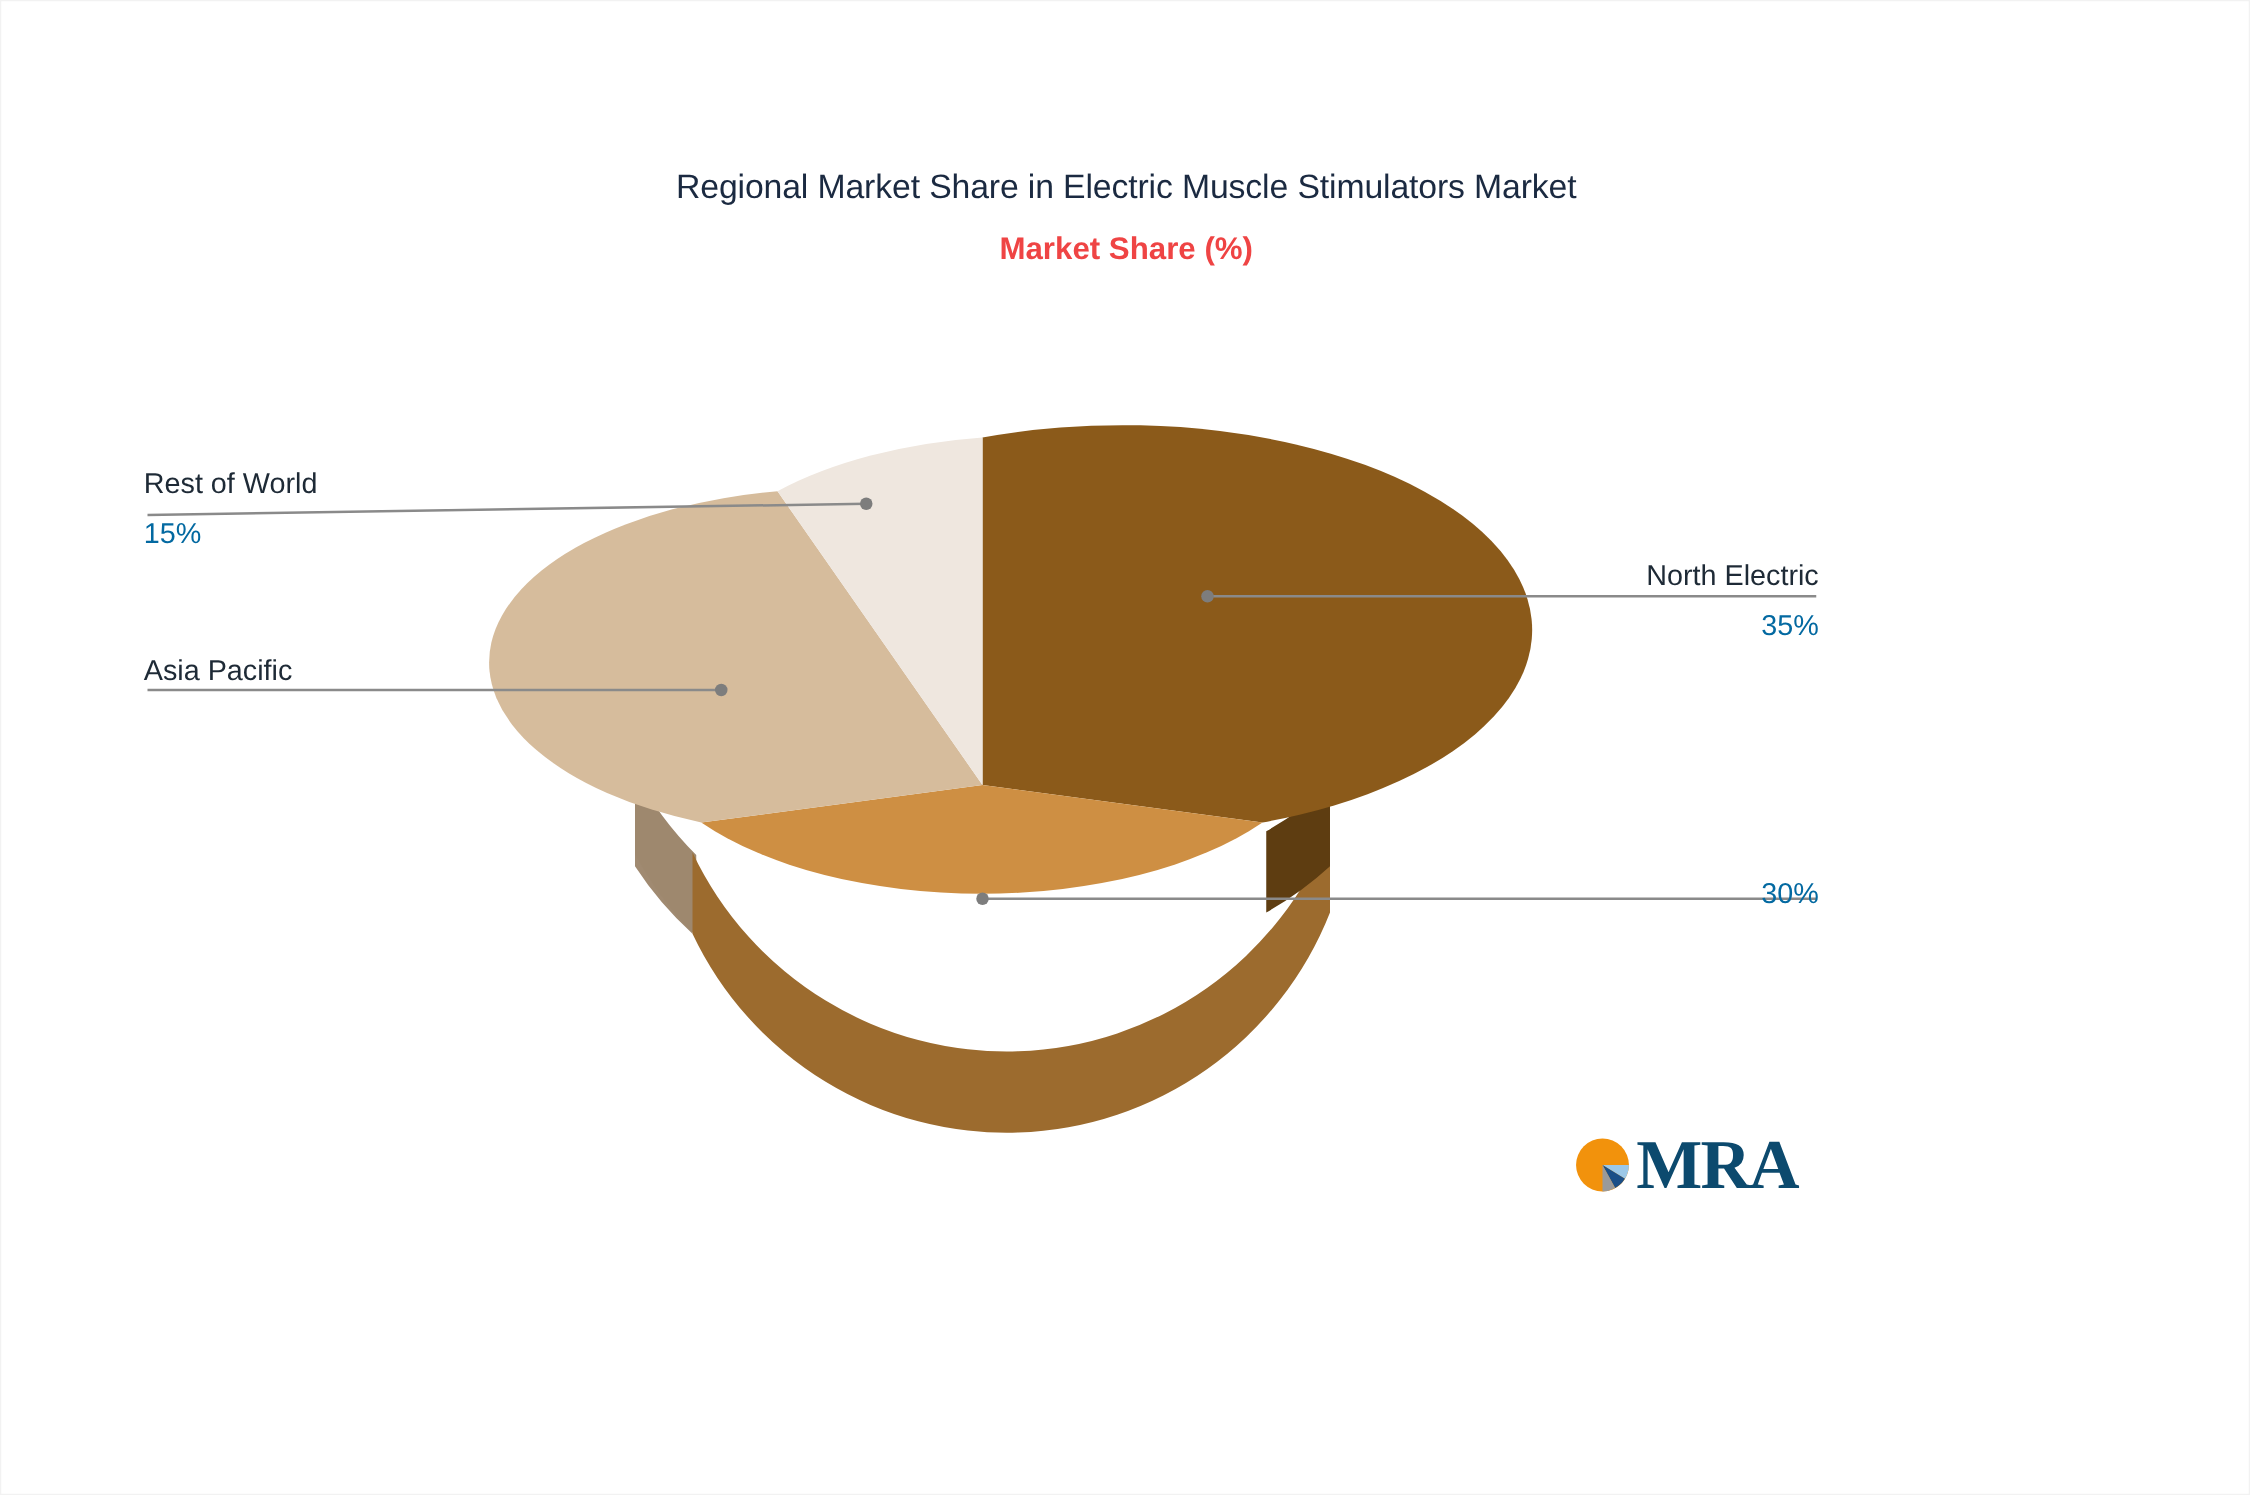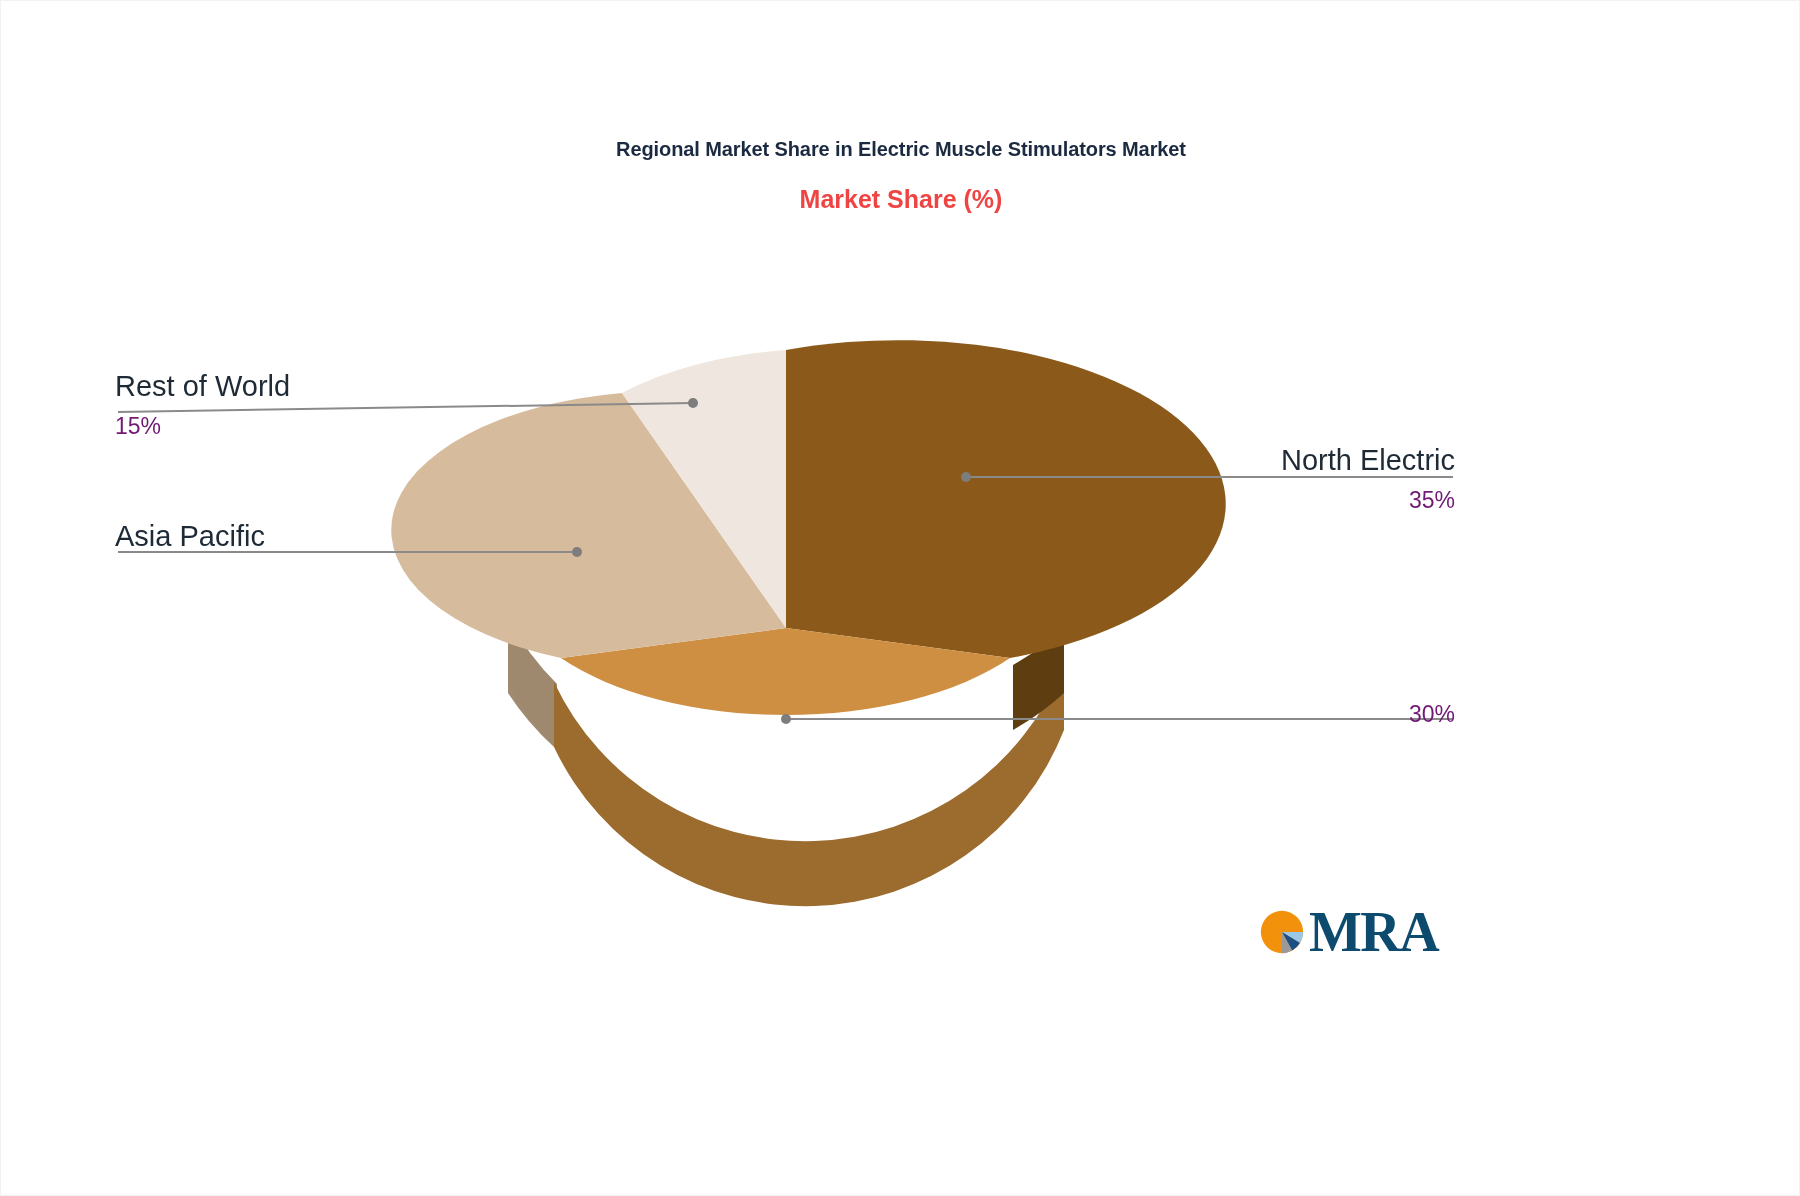--- a/index.html
+++ b/index.html
@@ -23,22 +23,22 @@
 
   
   #title-block {
     position: absolute;
     left: 0;
     top: 128px;
     width: 1800px;
     text-align: center;
   }
   #chart-title {
-    font-size: 20px;
-    font-weight: bold;
+    font-size: 27px;
+    font-weight: normal;
     color: #1b2a41;
     letter-spacing: -0.1px;
     line-height: 40px;
   }
   #chart-subtitle {
     margin-top: 14px;
     font-size: 25px;
     font-weight: bold;
     color: #ef4444;
     line-height: 32px;
@@ -59,29 +59,29 @@
     top: 0;
   }
 
   
   .callout {
     position: absolute;
     font-size: 0;
   }
   .callout .cl-name {
     display: block;
-    font-size: 29px;
+    font-size: 23px;
     color: #1e2a36;
     line-height: 30px;
     white-space: nowrap;
   }
   .callout .cl-value {
     display: block;
     font-size: 23px;
-    color: #701a75;
+    color: #0369a1;
     line-height: 30px;
     margin-top: 10px;
     white-space: nowrap;
   }
   .callout.left { text-align: left; }
   .callout.right { text-align: right; }
 
   #label-rest-of-world { left: 114px;  top: 370px; width: 330px; }
   #label-asia-pacific  { left: 114px;  top: 520px; width: 330px; }
   #label-north-america { left: 1124px; top: 444px; width: 330px; }

